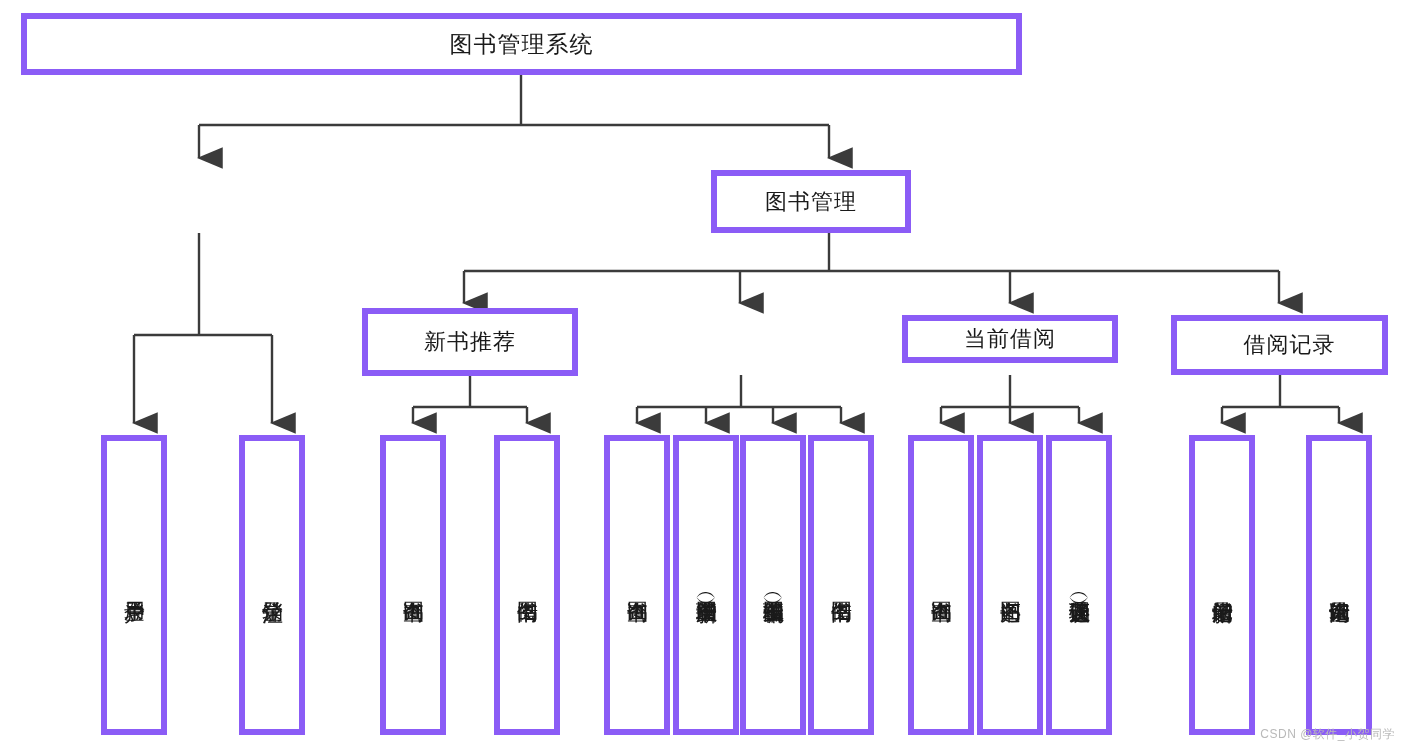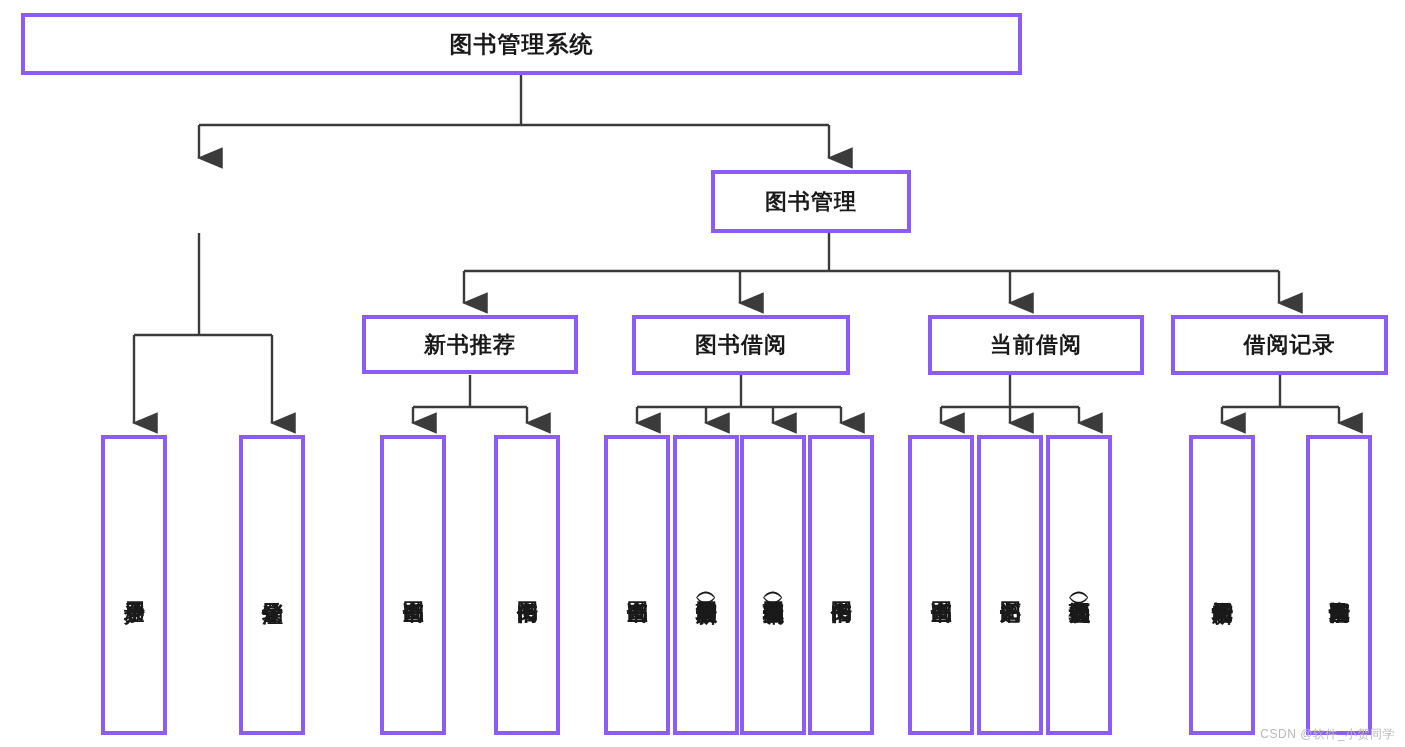--- a/index.html
+++ b/index.html
@@ -21,27 +21,26 @@
     position: absolute;
     left: 0;
     top: 0;
     width: 1405px;
     height: 747px;
     pointer-events: none;
   }
   .node {
     position: absolute;
     box-sizing: border-box;
-    border: 4px solid #8b5cf6;
+    border: 6px solid #8b5cf6;
     background: #ffffff;
     display: flex;
     align-items: center;
     justify-content: center;
     color: #1a1a1a;
-    font-weight: bold;
   }
   .node.horiz {
     font-size: 22px;
     letter-spacing: 1px;
   }
   .node.vert {
     writing-mode: vertical-rl;
     text-orientation: upright;
     font-size: 21px;
     line-height: 1.18;
@@ -127,27 +126,24 @@
   </svg>
 
   <div class="node horiz root" style="left:21px; top:13px; width:1001px; height:62px;">
     <span class="label">图书管理系统</span>
   </div>
 
   <div class="node horiz" style="left:711px; top:170px; width:200px; height:63px;">
     <span class="label">图书管理</span>
   </div>
 
-  <div class="node horiz" style="left:362px; top:315px; width:216px; height:59px;">
+  <div class="node horiz" style="left:362px; top:308px; width:216px; height:68px;">
     <span class="label">新书推荐</span>
   </div>
-  <div class="node horiz" style="left:632px; top:315px; width:218px; height:60px;">
-    <span class="label">图书借阅</span>
-  </div>
-  <div class="node horiz" style="left:928px; top:315px; width:216px; height:60px;">
+  <div class="node horiz" style="left:902px; top:315px; width:216px; height:48px;">
     <span class="label">当前借阅</span>
   </div>
   <div class="node horiz" style="left:1171px; top:315px; width:217px; height:60px;padding-left:20px;">
     <span class="label">借阅记录</span>
   </div>
 
   <div class="node vert" style="left:101px; top:435px; width:66px; height:300px;">
     <span class="label">用户登录</span>
   </div>
   <div class="node vert" style="left:239px; top:435px; width:66px; height:300px;">

